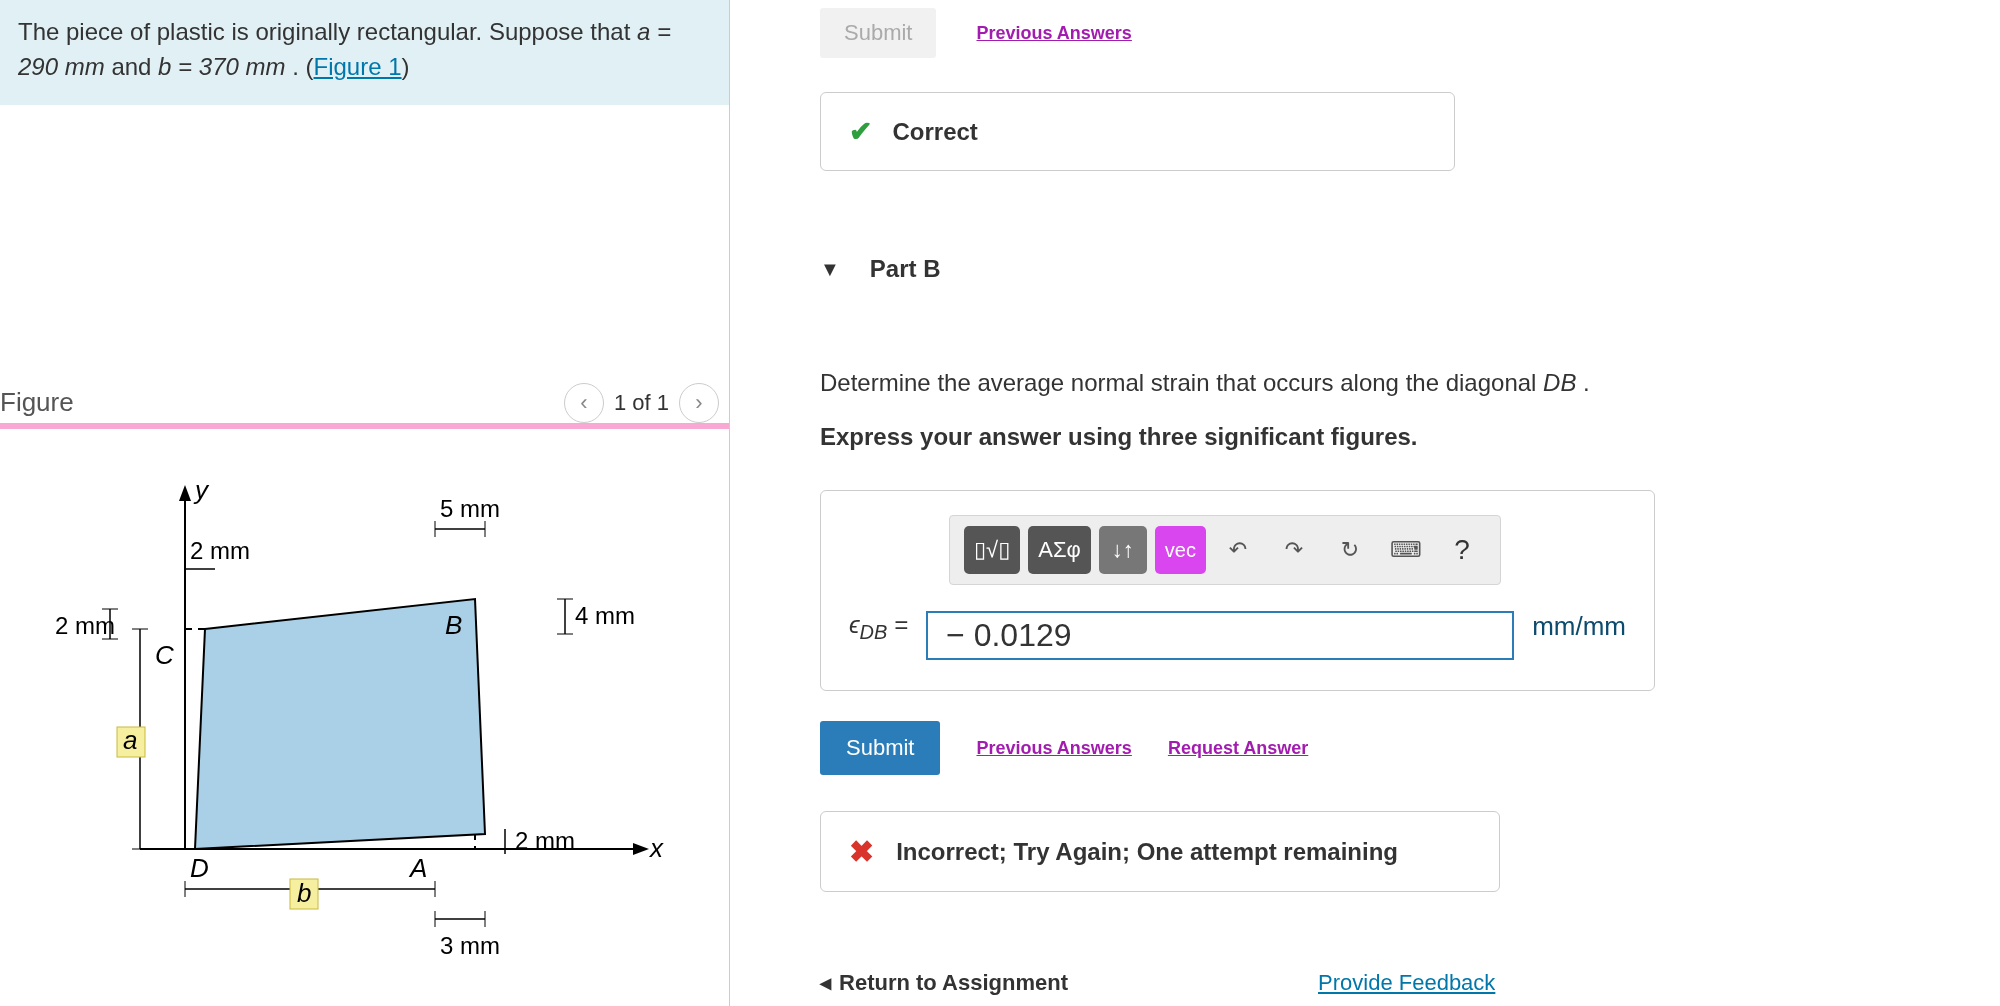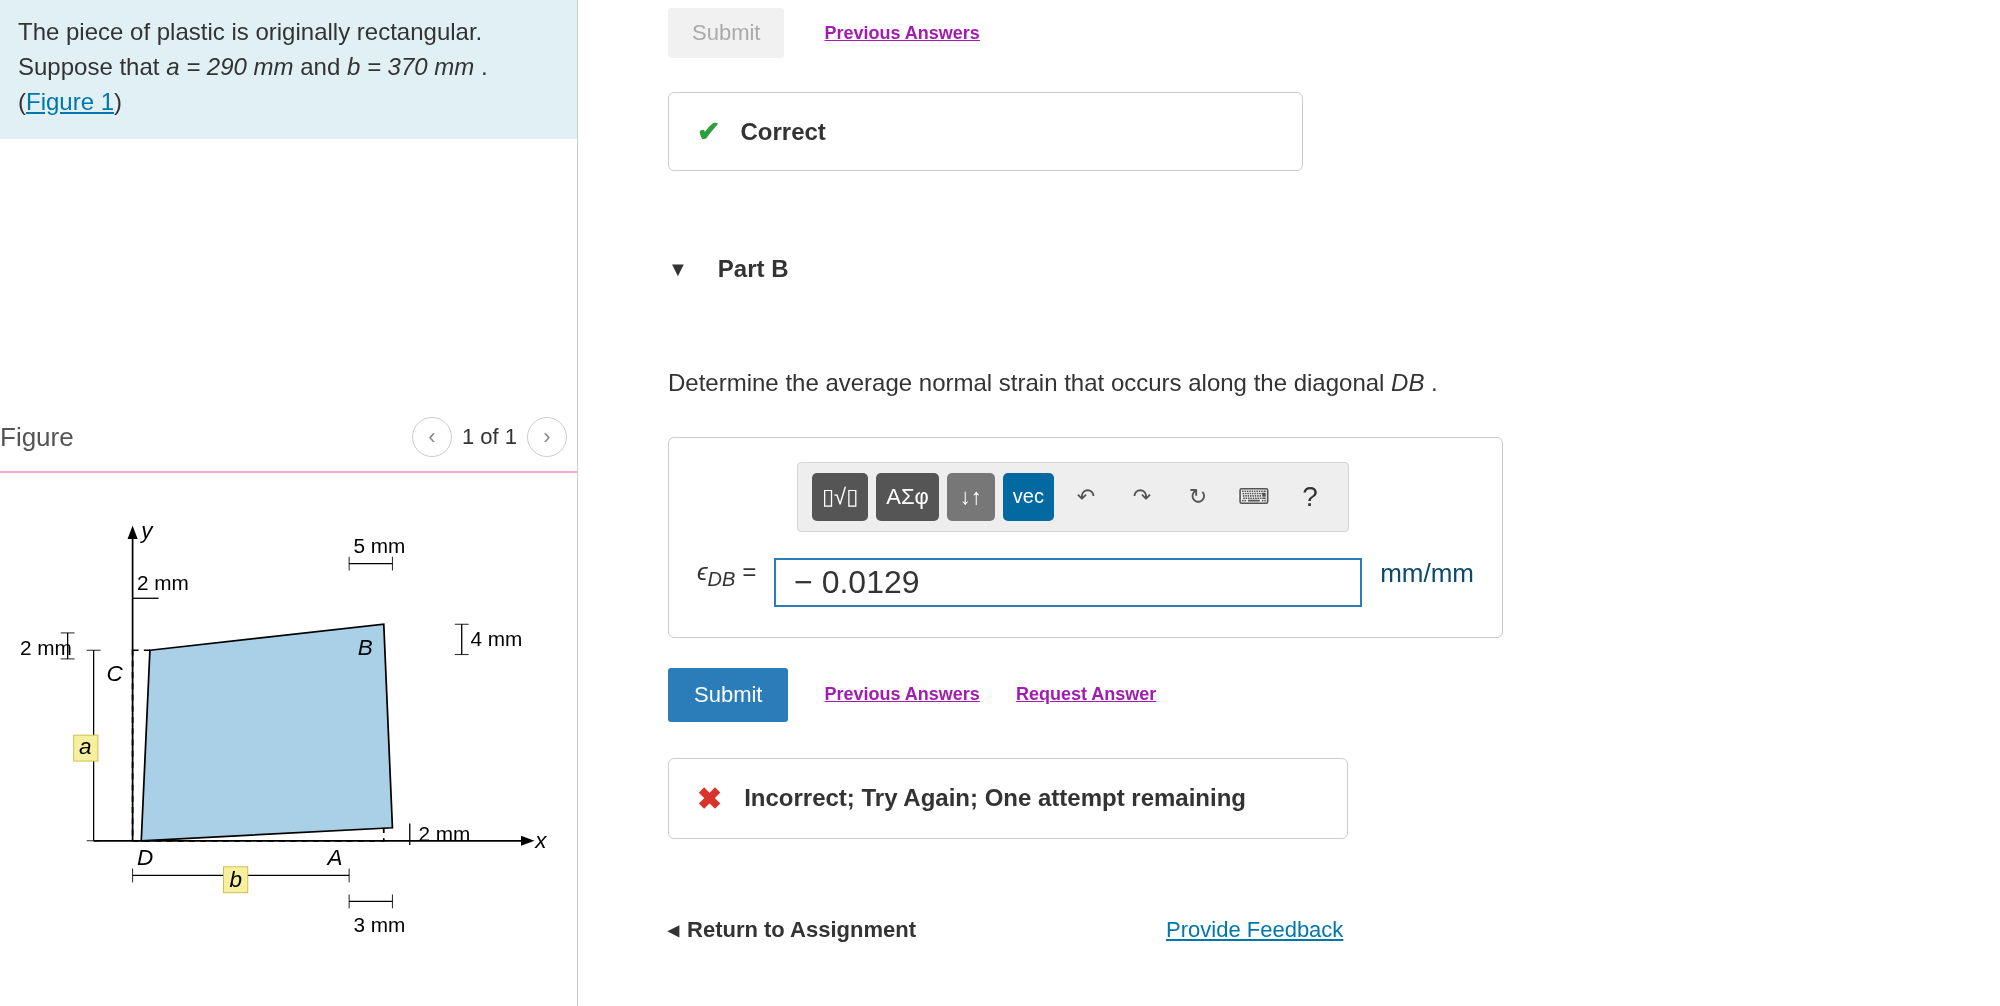--- a/index.html
+++ b/index.html
@@ -7,39 +7,39 @@
     font-family: Arial, Helvetica, sans-serif;
     font-size: 18px;
     color: #333;
     background: #fff;
     display: flex;
     width: 2000px;
     height: 1006px;
     overflow: hidden;
   }
   .left-col {
-    width: 578px;
+    width: 730px;
     border-right: 1px solid #ccc;
     display: flex;
     flex-direction: column;
   }
   .problem-box {
     background: #e1f0f5;
     padding: 15px 20px 20px 18px;
     font-size: 24px;
     line-height: 1.45;
     color: #333;
   }
   .figure-link { color: #0077aa; text-decoration: underline; }
   .figure-header {
     display: flex;
     align-items: center;
     justify-content: space-between;
-    padding: 18px 10px 14px 0;
-    border-bottom: 2px solid #f9a8d4;
+    padding: 18px 10px 0 0;
+    border-bottom: 6px solid #f9a8d4;
     margin-top: 260px;
   }
   .figure-title { font-size: 26px; color: #555; }
   .figure-pager { display: flex; align-items: center; gap: 10px; font-size: 22px; color: #333; }
   .pager-btn {
     width: 40px; height: 40px; border-radius: 50%;
     border: 1px solid #ccc; background: #fff;
     display: flex; align-items: center; justify-content: center;
     color: #888; font-size: 22px;
   }
@@ -87,21 +87,21 @@
     margin-left: 100px;
   }
   .tb-btn {
     min-width: 48px; height: 48px; border-radius: 5px;
     border: none; display:flex; align-items:center; justify-content:center;
     font-size: 22px; color: #fff;
   }
   .tb-dark { background: #555; padding: 0 10px; }
   .tb-mid { background: #777; }
   .tb-light { background: transparent; color: #555; }
-  .tb-vec { background:#0369a1; color:#fff; font-size:20px; padding:0 10px; }
+  .tb-vec { background:#d946ef; color:#fff; font-size:20px; padding:0 10px; }
   .tb-help { background:transparent; color:#333; font-size:28px; }
 
   .answer-row {
     display:flex; align-items:flex-start; gap: 18px; margin-top: 26px;
   }
   .var-label { font-size: 24px; font-style: italic; }
   .answer-input {
     flex: 1; font-size: 32px; padding: 4px 18px;
     border: 2px solid #2a7db8; color: #333;
     font-family: inherit;
@@ -226,20 +226,21 @@
     <span class="caret">▼</span>
     <span>Part B</span>
   </div>
 
   <div class="instructions">
     <div>
       <span>Determine the average normal strain that occurs along the diagonal </span>
       <i>DB</i>
       <span>.</span>
     </div>
+    <div class="bold" style="margin-top:14px;">Express your answer using three significant figures.</div>
   </div>
 
   <div class="answer-box">
     <div class="toolbar">
       <button class="tb-btn tb-dark">▯√▯</button>
       <button class="tb-btn tb-dark">ΑΣφ</button>
       <button class="tb-btn tb-mid">↓↑</button>
       <button class="tb-btn tb-vec">vec</button>
       <button class="tb-btn tb-light">↶</button>
       <button class="tb-btn tb-light">↷</button>

